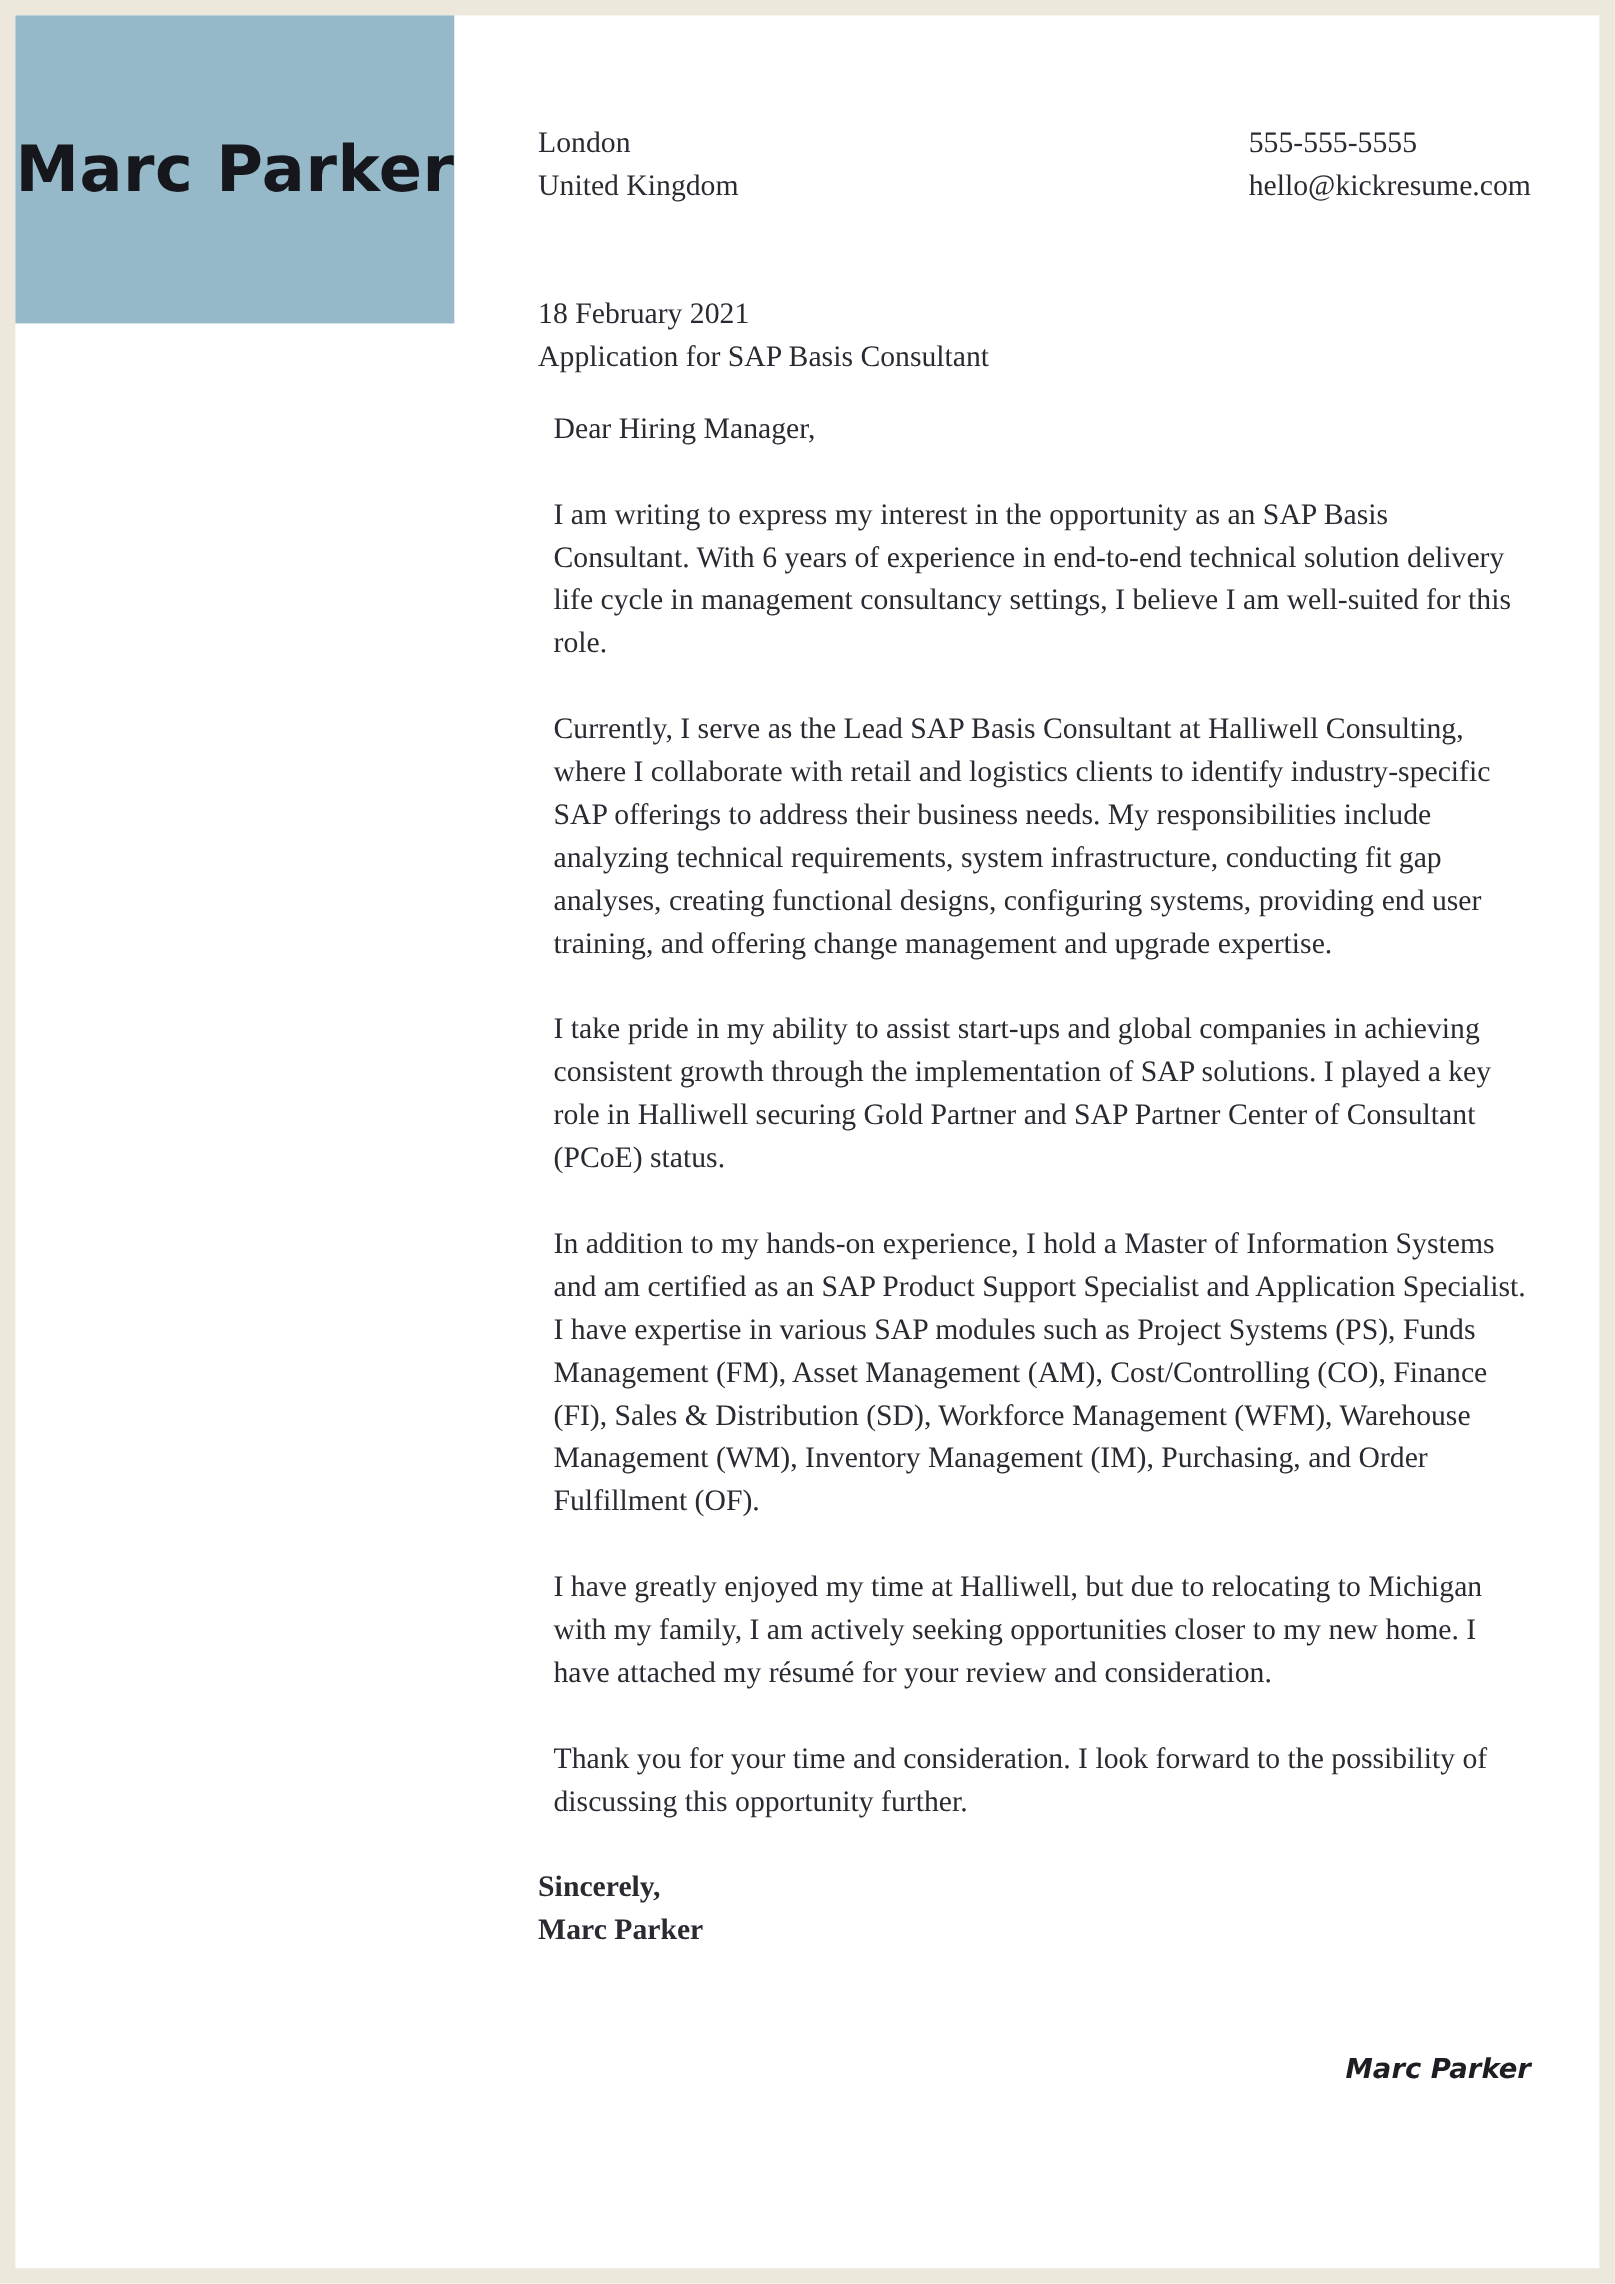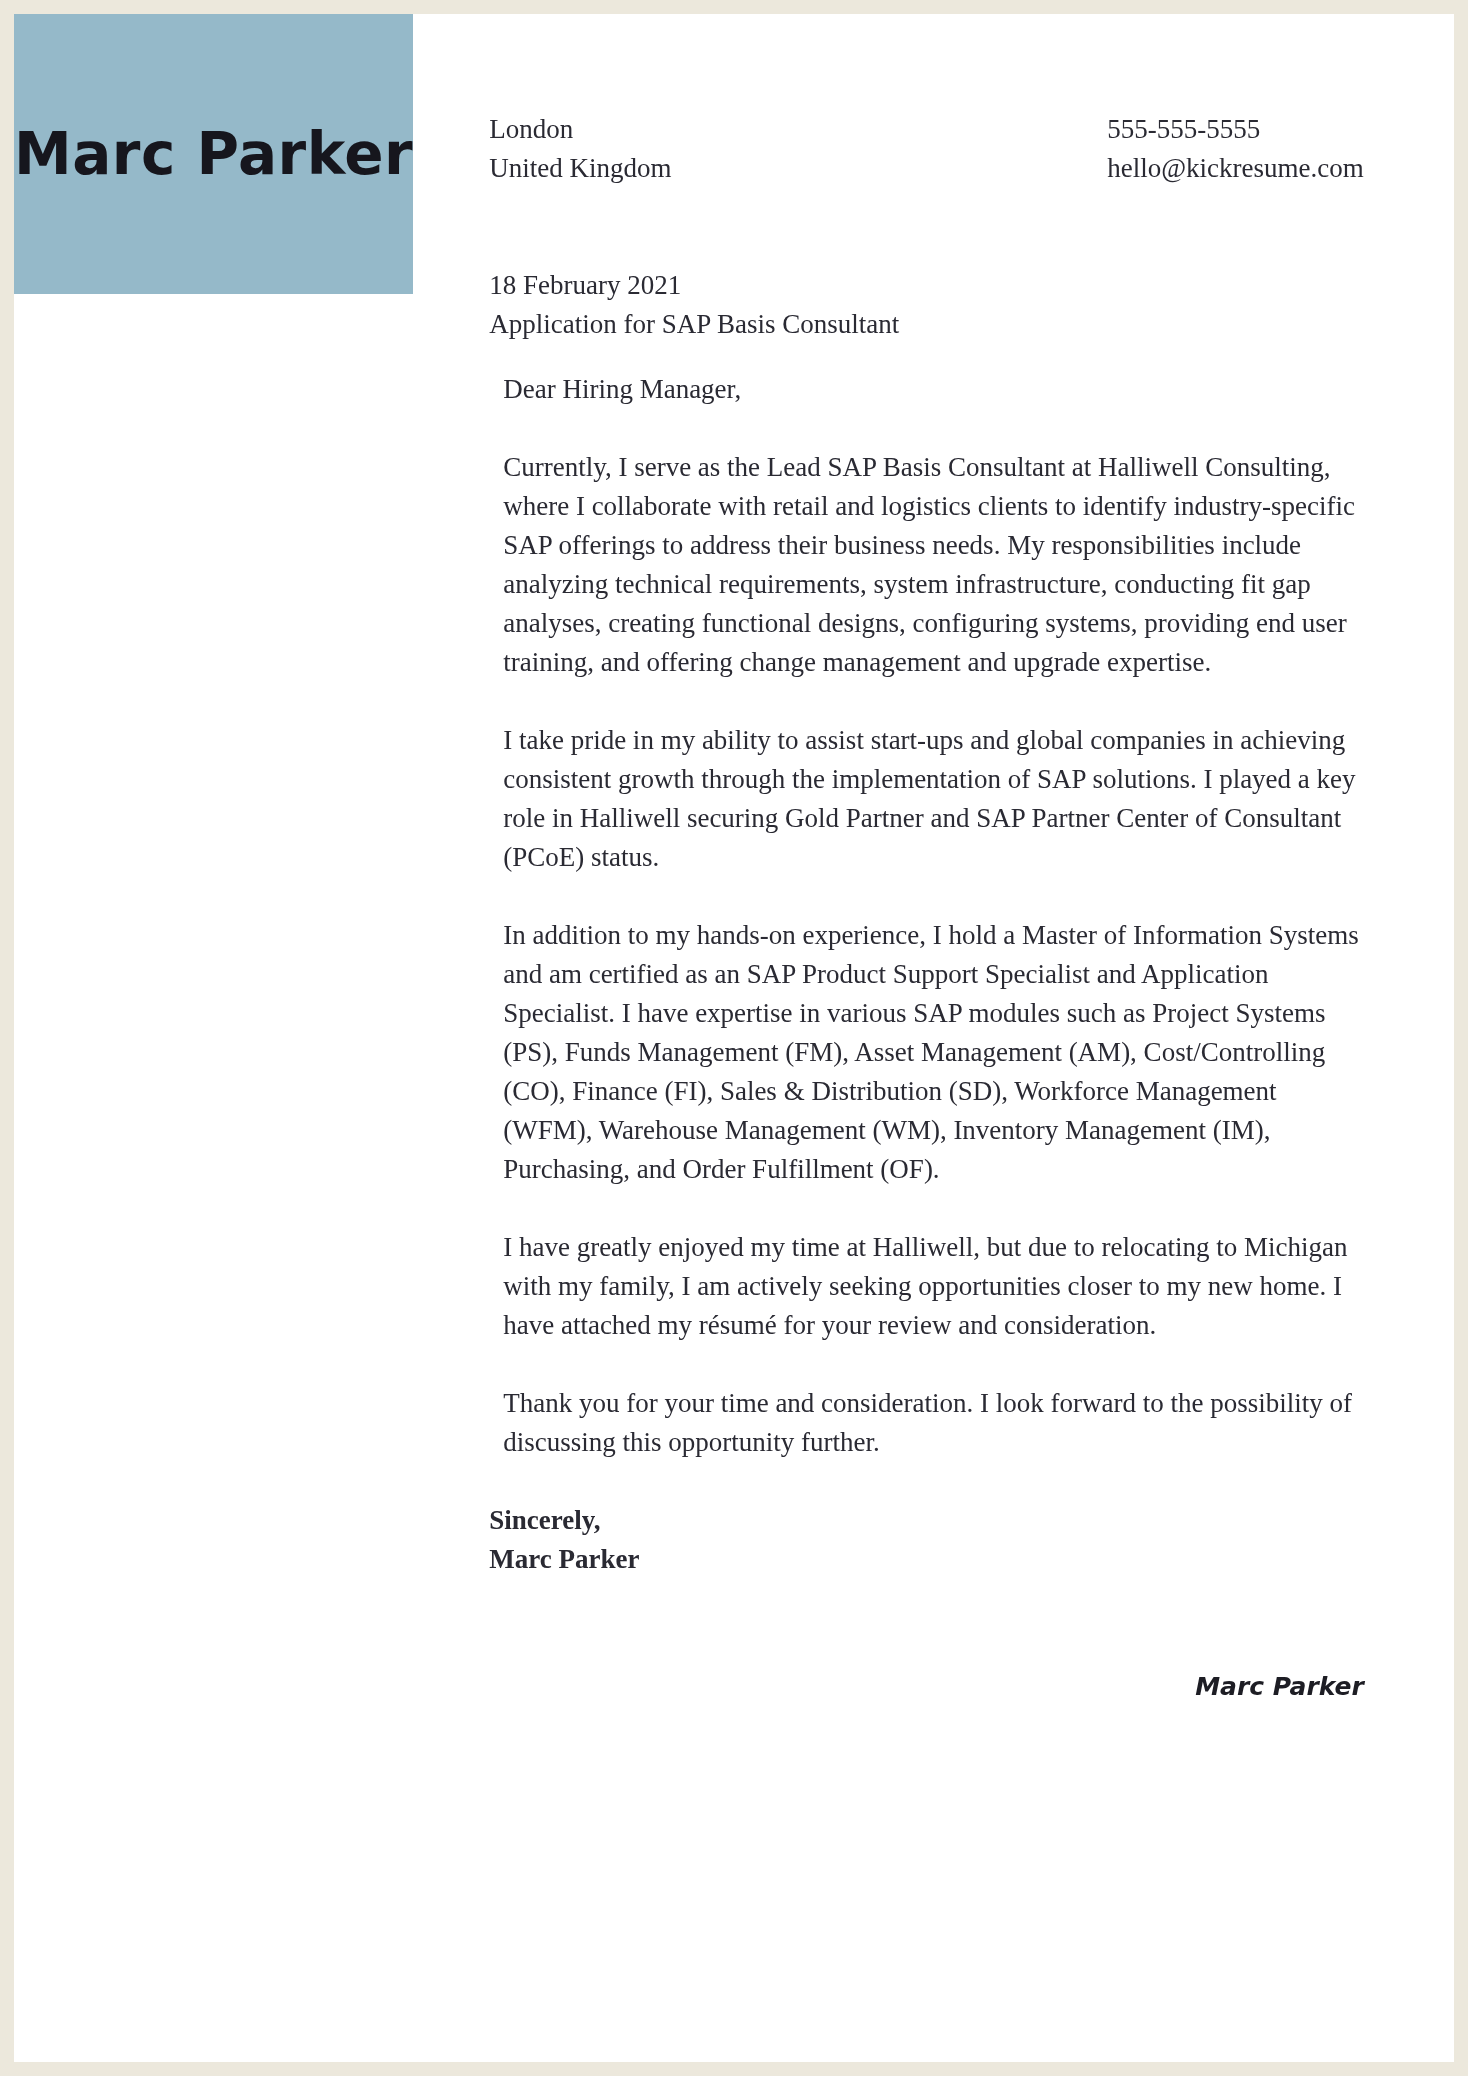--- a/index.html
+++ b/index.html
@@ -51,21 +51,21 @@
   .content{
     flex:1 1 auto;
     box-sizing:border-box;
     padding:96px 91px 40px 76px;
     color:var(--text);
     font-size:27px;
     line-height:1.444;
   }
   .contact-row{display:flex;}
   .contact-col-left{width:618px;flex:0 0 auto;}
-  .contact-col-right{flex:1 1 auto;}
+  .contact-col-right{flex:1 1 auto;margin-left:28px;}
   .date-block{margin-top:78px;}
   .date{font-weight:normal;}
   p{margin:0 0 39px 14px;}
   .salutation{margin-top:26px;}
   .closing div{margin:0;font-weight:bold;}
   .signature{
     margin-top:90px;
     text-align:right;
     font-family:"DejaVu Sans","Liberation Sans",sans-serif;
     font-style:italic;
@@ -98,20 +98,21 @@
       </div>
     </div>
 
     <div class="date-block">
       <div class="date">18 February 2021</div>
       <div>Application for SAP Basis Consultant</div>
     </div>
 
     <p class="salutation">Dear Hiring Manager,</p>
 
+    <p>I am writing to express my interest in the opportunity as an SAP Basis Consultant. With 6 years of experience in end-to-end technical solution delivery life cycle in management consultancy settings, I believe I am well-suited for this role.</p>
     <p>Currently, I serve as the Lead SAP Basis Consultant at Halliwell Consulting, where I collaborate with retail and logistics clients to identify industry-specific SAP offerings to address their business needs. My responsibilities include analyzing technical requirements, system infrastructure, conducting fit gap analyses, creating functional designs, configuring systems, providing end user training, and offering change management and upgrade expertise.</p>
     <p>I take pride in my ability to assist start-ups and global companies in achieving consistent growth through the implementation of SAP solutions. I played a key role in Halliwell securing Gold Partner and SAP Partner Center of Consultant (PCoE) status.</p>
     <p>In addition to my hands-on experience, I hold a Master of Information Systems and am certified as an SAP Product Support Specialist and Application Specialist. I have expertise in various SAP modules such as Project Systems (PS), Funds Management (FM), Asset Management (AM), Cost/Controlling (CO), Finance (FI), Sales &amp; Distribution (SD), Workforce Management (WFM), Warehouse Management (WM), Inventory Management (IM), Purchasing, and Order Fulfillment (OF).</p>
     <p>I have greatly enjoyed my time at Halliwell, but due to relocating to Michigan with my family, I am actively seeking opportunities closer to my new home. I have attached my résumé for your review and consideration.</p>
     <p>Thank you for your time and consideration. I look forward to the possibility of discussing this opportunity further.</p>
 
     <div class="closing">
       <div>Sincerely,</div>
       <div>Marc Parker</div>
     </div>

